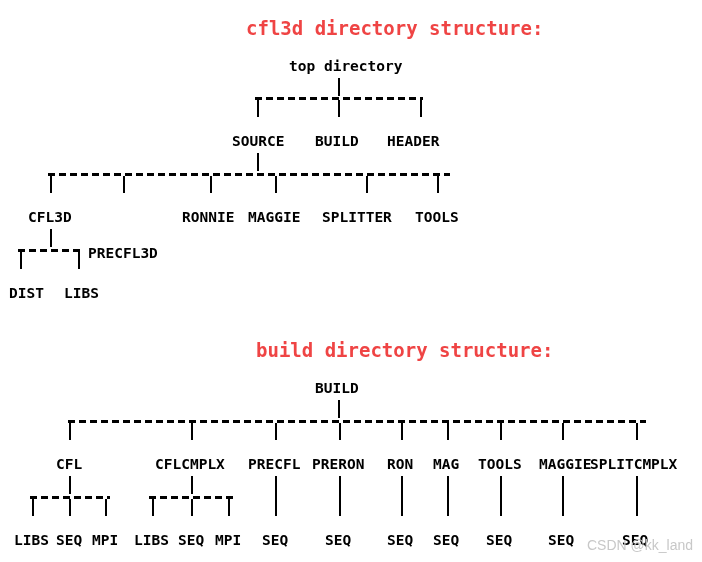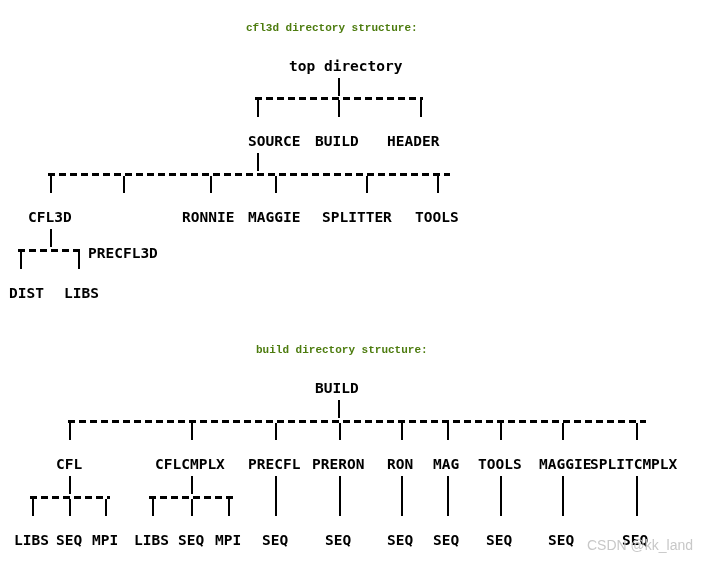--- a/index.html
+++ b/index.html
@@ -18,24 +18,23 @@
   .txt {
     position: absolute;
     white-space: pre;
     color: #000000;
     font-weight: bold;
     font-size: 14.5px;
     line-height: 16px;
     letter-spacing: 0px;
   }
   .title {
-    font-size: 11px;
+    font-size: 19px;
     font-weight: bold;
-    color: #4d7c0f;
-    font-family: Liberation Mono, monospace;
+    color: #ef4444;
   }
   
   .vbar {
     position: absolute;
     width: 2px;
     background: #000000;
   }
   
   .hdash {
     position: absolute;
@@ -67,21 +66,21 @@
   <div class="txt" style="left:289px; top:58px;">top directory</div>
 
   <div class="vbar" style="left:338px; top:78px; height:18px;"></div>
 
   <div class="hdash" style="left:255px; top:97px; width:168px;"></div>
 
   <div class="vbar" style="left:257px; top:100px; height:17px;"></div>
   <div class="vbar" style="left:338px; top:100px; height:17px;"></div>
   <div class="vbar" style="left:420px; top:100px; height:17px;"></div>
 
-  <div class="txt" style="left:248px; top:133px;">SOURCE</div>
+  <div class="txt" style="left:232px; top:133px;">SOURCE</div>
   <div class="txt" style="left:315px; top:133px;">BUILD</div>
   <div class="txt" style="left:387px; top:133px;">HEADER</div>
 
   <div class="vbar" style="left:257px; top:153px; height:18px;"></div>
 
   <div class="hdash" style="left:48px; top:173px; width:402px;"></div>
 
   <div class="vbar" style="left:50px; top:176px; height:17px;"></div>
   <div class="vbar" style="left:123px; top:176px; height:17px;"></div>
   <div class="vbar" style="left:210px; top:176px; height:17px;"></div>

